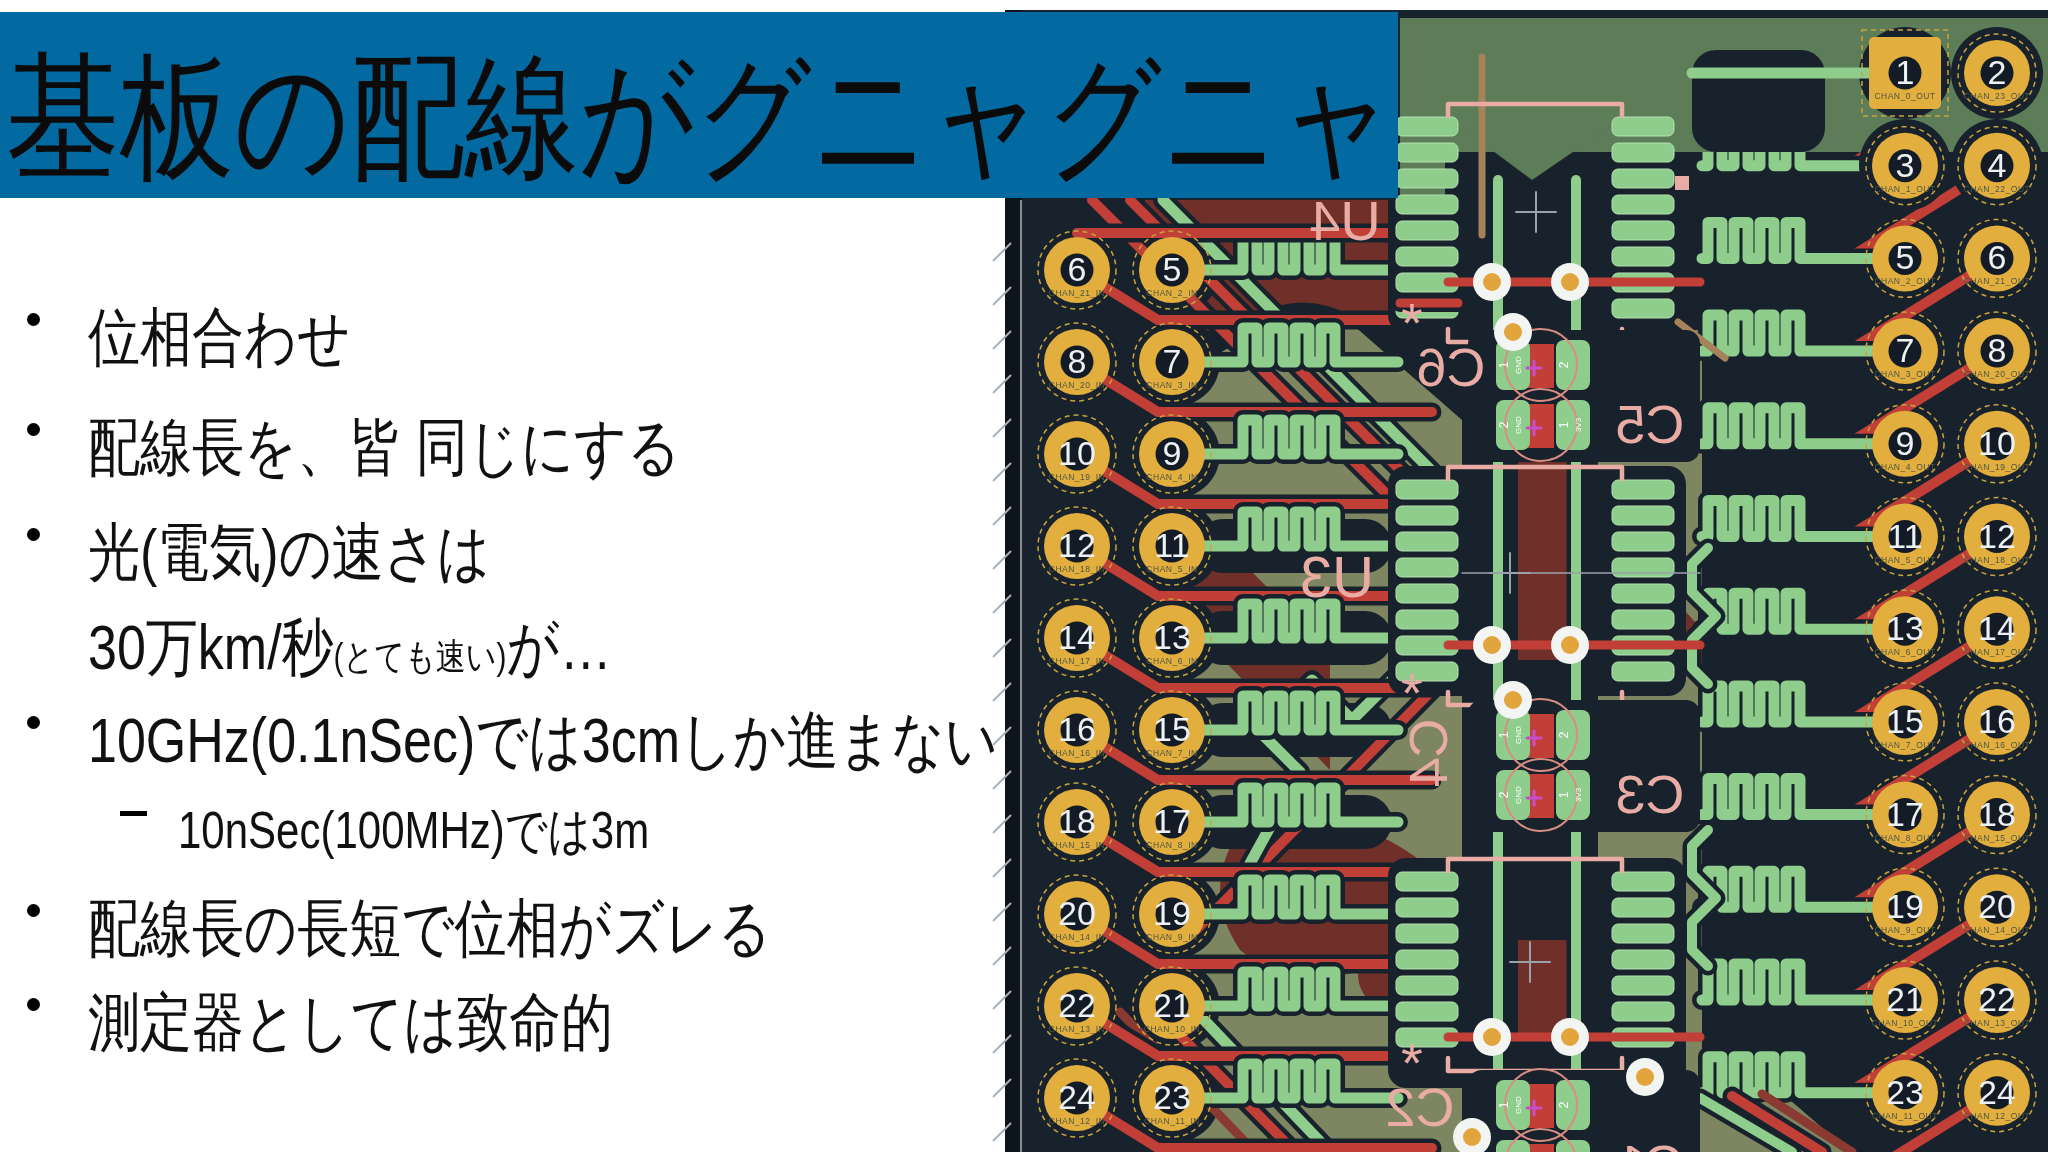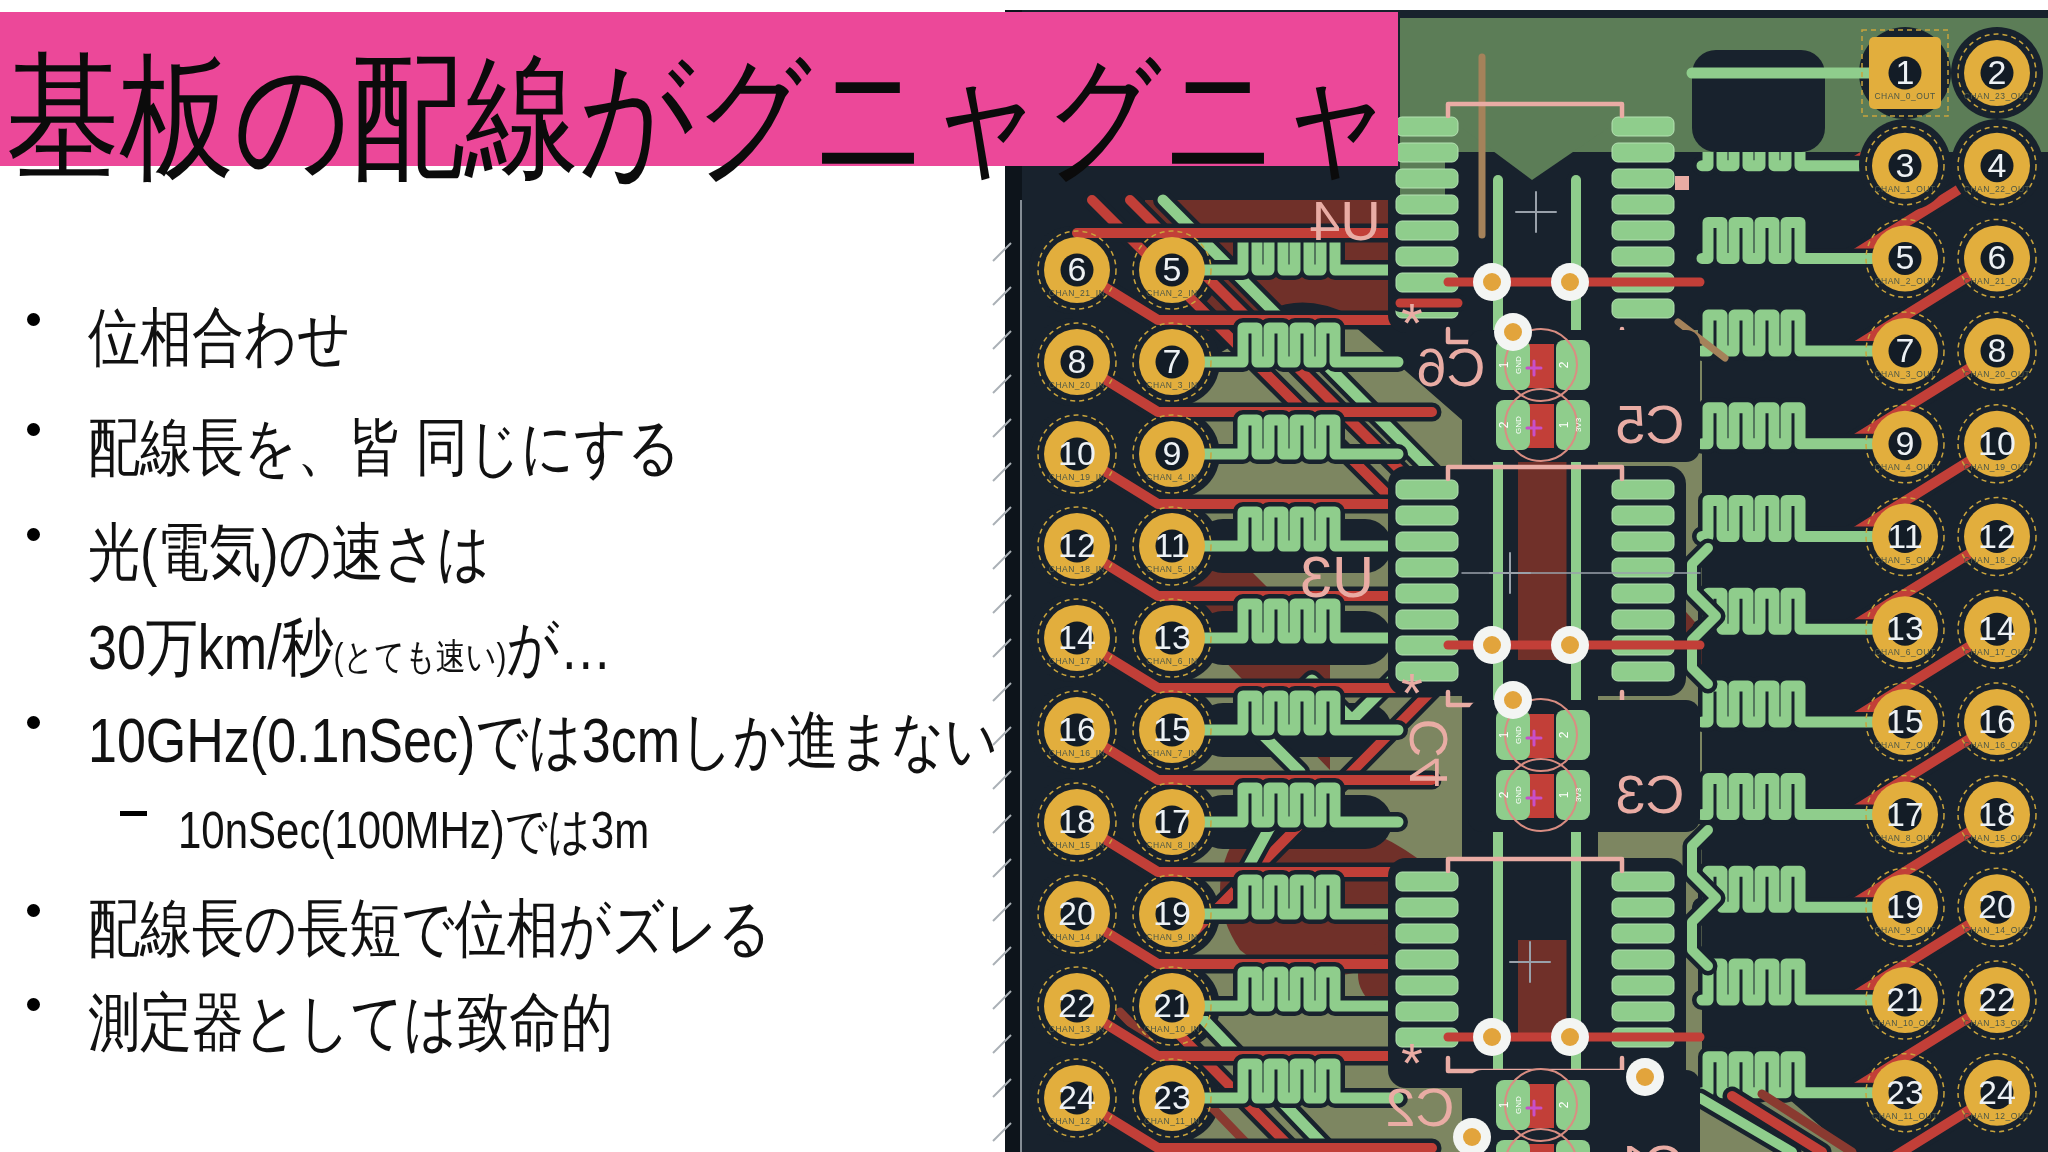--- a/index.html
+++ b/index.html
@@ -1,19 +1,19 @@
 <!DOCTYPE html>
 <html><head>
 <meta charset="utf-8">
 <style>
   html,body{margin:0;padding:0;background:#888;}
   #slide{position:relative;width:2048px;height:1152px;background:#ffffff;overflow:hidden;
          font-family:"Liberation Sans",sans-serif;}
   
-  #title-bar{position:absolute;left:0;top:12px;width:1398px;height:154px;background:#ec4899;z-index:30;text-decoration:underline;}
+  #title-bar{position:absolute;left:0;top:12px;width:1398px;height:186px;background:#0369a1;z-index:30;text-decoration:underline;}
   #title-bar .t{position:absolute;left:6px;top:14px;font-size:114px;font-weight:500;color:#0b0b0b;
                 white-space:nowrap;letter-spacing:0px;transform:scaleY(1.20);transform-origin:0 0;}
   
   .bullet{position:absolute;z-index:5;white-space:nowrap;color:#111;}
   .bullet .tscale{display:inline-block;transform:scaleY(1.22);transform-origin:0 0;}
   .bullet .txt{font-size:52px;}
   .bullet .small{font-size:30px;}
   .bullet .sub{font-size:42px;}
   .dot{position:absolute;left:27px;width:13px;height:13px;border-radius:50%;background:#000;}
   .dash{position:absolute;left:120px;width:27px;height:5px;background:#000;}

